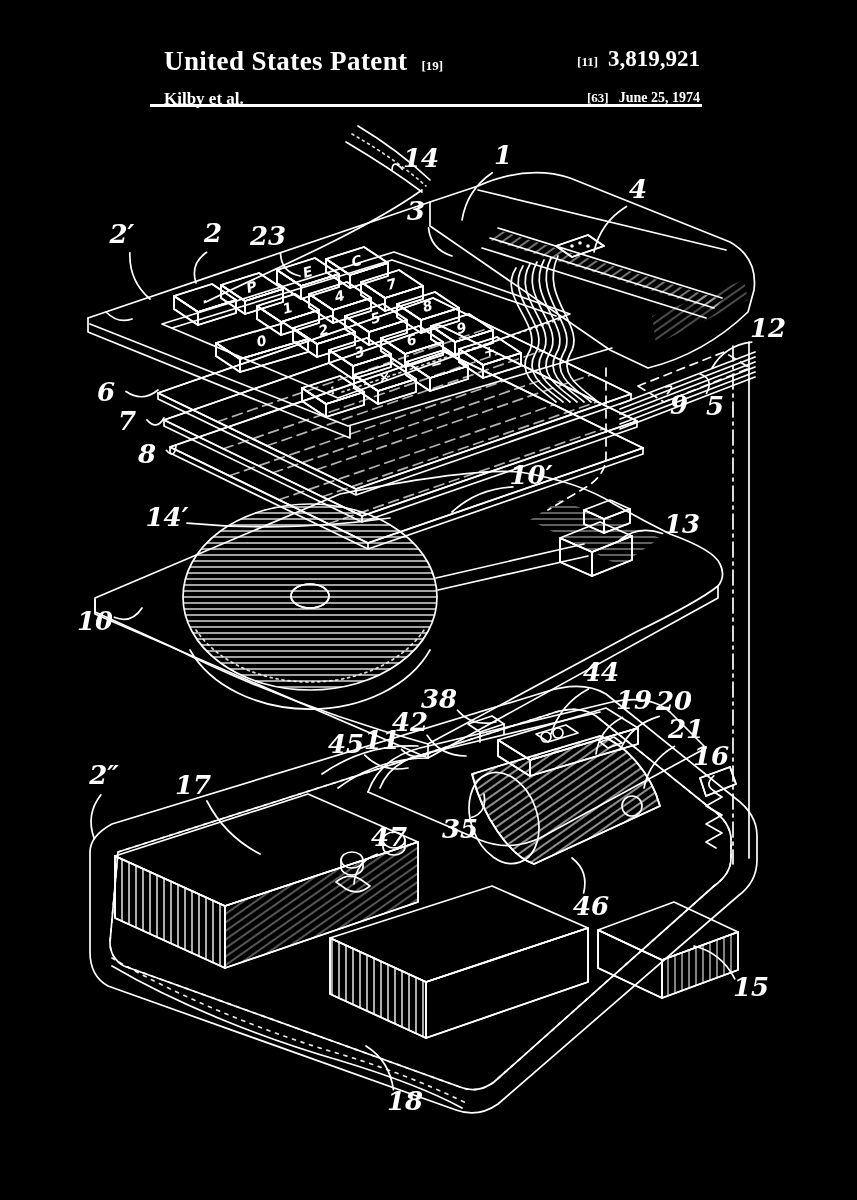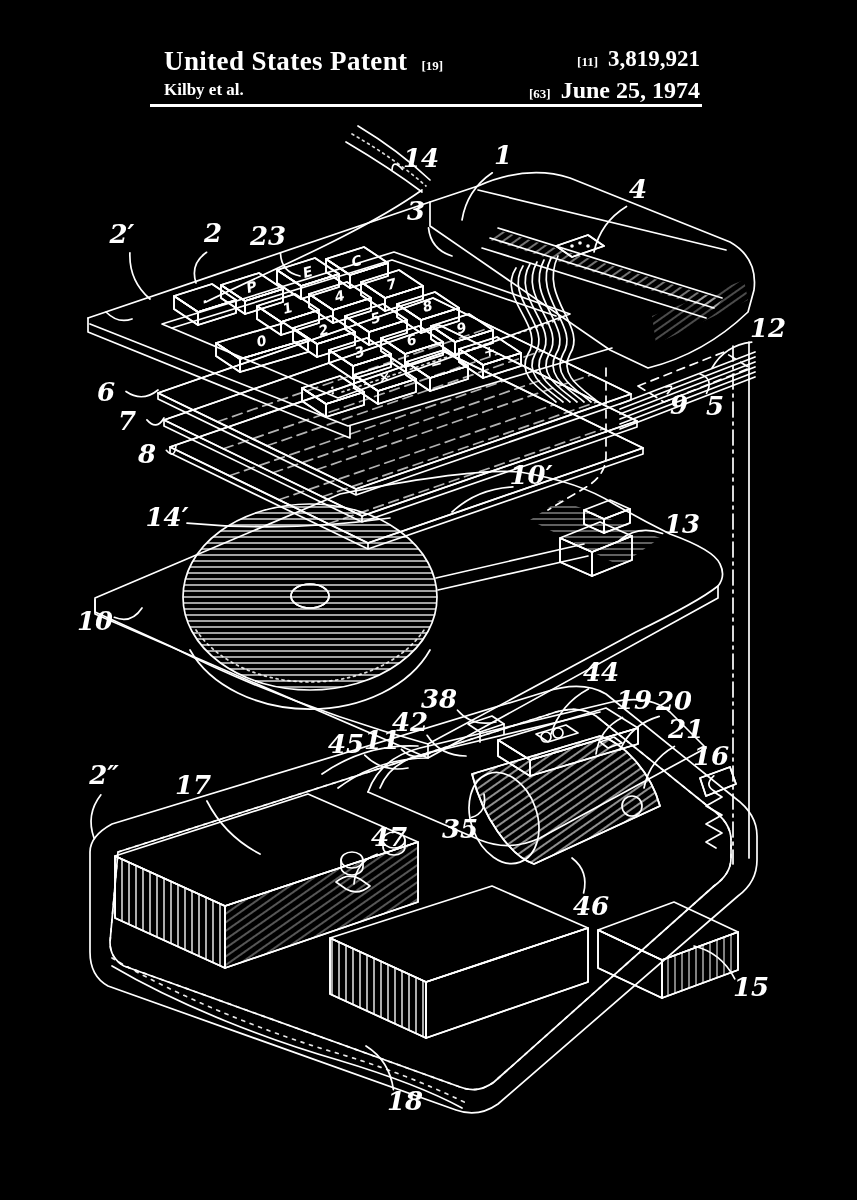--- a/index.html
+++ b/index.html
@@ -4,25 +4,25 @@
 <style>
   html,body{margin:0;padding:0;background:#000;}
   .page{position:relative;width:857px;height:1192px;background:#000;overflow:hidden;
         font-family:"Liberation Serif",serif;color:#fff;}
   header{position:absolute;top:46px;left:0;right:0;display:flex;
          justify-content:space-between;padding:0 157px 0 164px;z-index:3;}
   .title-row{white-space:nowrap;}
   .p-title{font-size:27px;font-weight:bold;letter-spacing:.4px;}
   .bracket{font-size:13px;font-weight:bold;margin-left:14px;}
   .bracket-r{font-size:13px;font-weight:bold;margin-right:10px;}
-  .inventor{font-size:17px;font-weight:bold;margin-top:3px;}
+  .inventor{font-size:17px;font-weight:bold;margin-top:12px;}
   .h-right{text-align:right;}
   .p-num{font-size:23px;font-weight:bold;}
-  .p-date{font-size:24px;font-weight:bold;}
-  .num-row{margin-bottom:5px;}
+  .p-date{font-size:14px;font-weight:bold;}
+  .num-row{margin-bottom:16px;}
   .rule{position:absolute;top:104px;left:150px;width:552px;height:3px;background:#fff;z-index:3;}
   #art{position:absolute;top:0;left:0;width:857px;height:1200px;z-index:2;}
   #art :is(path,ellipse,polygon,circle,line):not(.pat){fill:none;stroke:#fff;stroke-width:1.7;
       stroke-linecap:round;stroke-linejoin:round;}
   #art .blk{fill:#000;}
   #art .pat{stroke:none;}
   #art .thin{stroke-width:1.1;}
   #art .band{stroke-width:8;stroke-dasharray:3 6;opacity:.9;}
   #art .band2{stroke-width:7;stroke-dasharray:2 4;opacity:.85;}
   #art .dash{stroke-dasharray:8 6;}

